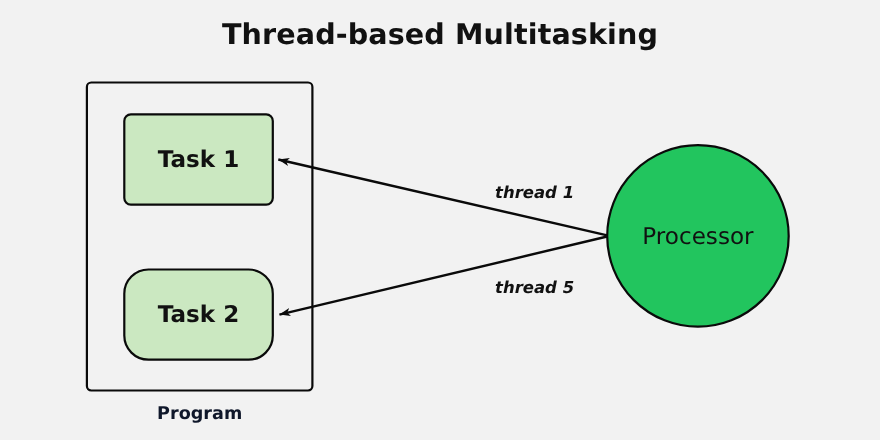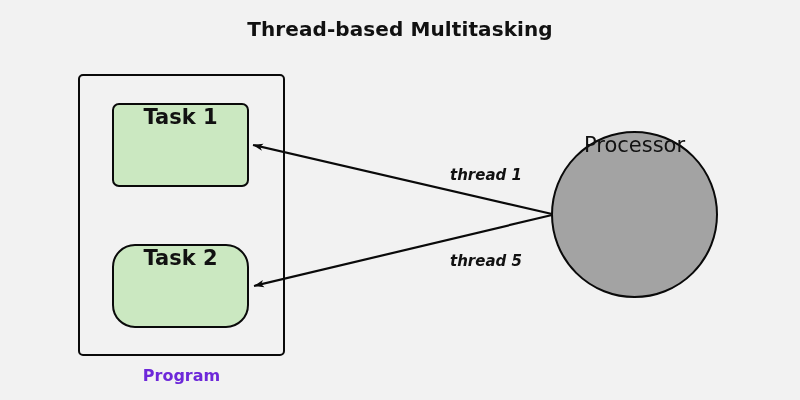--- a/index.html
+++ b/index.html
@@ -19,21 +19,21 @@
     height: 400px;
   }
 
   
   #diagram-title {
     position: absolute;
     left: 0;
     top: 17px;
     width: 800px;
     text-align: center;
-    font-size: 20px;
+    font-size: 26px;
     font-weight: bold;
     color: #111111;
     letter-spacing: 0.1px;
   }
 
   
   #program-box {
     position: absolute;
     left: 78px;
     top: 74px;
@@ -45,58 +45,58 @@
     background: transparent;
   }
   #program-label {
     position: absolute;
     left: 78px;
     top: 366px;
     width: 207px;
     text-align: center;
     font-size: 16px;
     font-weight: bold;
-    color: #6d28d9;
+    color: #0f172a;
   }
 
   
   .task-box {
     position: absolute;
     left: 112px;
     width: 137px;
     height: 84px;
     box-sizing: border-box;
     background: #cbe8c1;
     border: 2.5px solid #0a0a0a;
     border-radius: 7px;
     display: flex;
-    align-items: flex-start;
+    align-items: center;
     justify-content: center;
   }
   #task-1-box { top: 103px; }
   #task-2-box { top: 244px; border-radius: 23px; }
   .task-label {
     font-size: 21px;
     font-weight: bold;
     color: #111111;
   }
 
   
   #processor-circle {
     position: absolute;
     left: 551px;
     top: 131px;
     width: 167px;
     height: 167px;
     box-sizing: border-box;
-    background: #a3a3a3;
+    background: #22c55e;
     border: 2.5px solid #0a0a0a;
     border-radius: 50%;
     display: flex;
-    align-items: flex-start;
+    align-items: center;
     justify-content: center;
   }
   #processor-label {
     font-size: 21px;
     color: #111111;
   }
 
   
   #arrows-layer {
     position: absolute;

